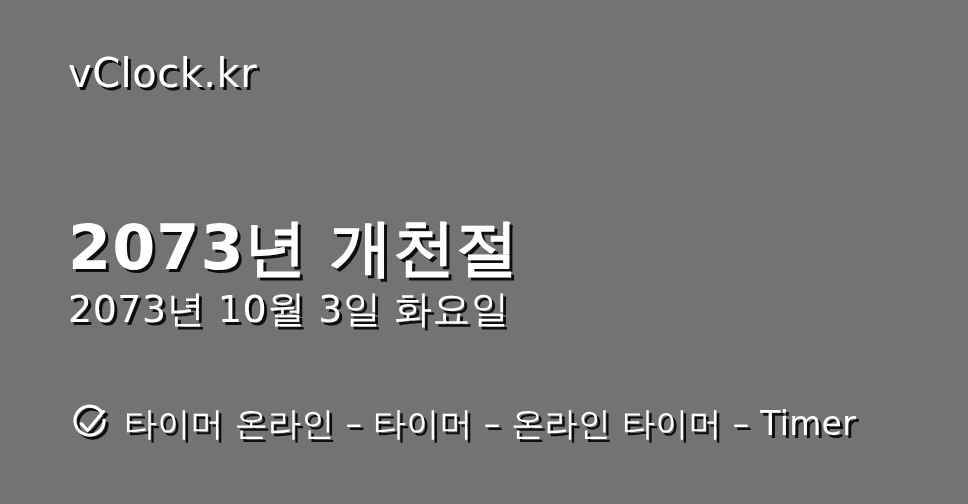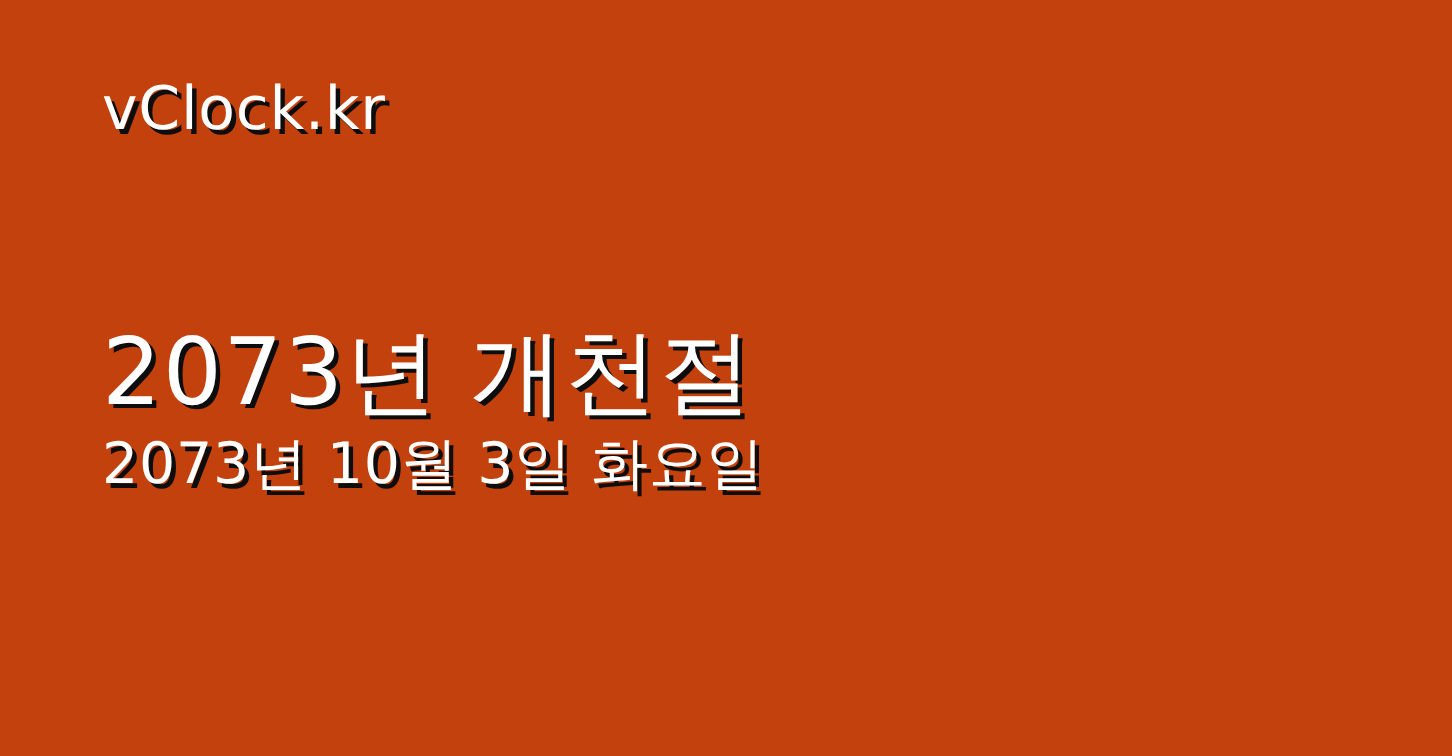--- a/index.html
+++ b/index.html
@@ -9,21 +9,21 @@
   body {
     width: 968px;
     height: 504px;
     overflow: hidden;
     font-family: "DejaVu Sans", "Liberation Sans", sans-serif;
   }
   #page {
     position: relative;
     width: 968px;
     height: 504px;
-    background: #c2410c;
+    background: #737373;
     box-sizing: border-box;
   }
   .shadowed {
     color: #ffffff;
     text-shadow: 3px 3px 0 #0d0d0d;
     white-space: nowrap;
   }
   #brand-logo {
     position: absolute;
     left: 68px;
@@ -33,21 +33,21 @@
     font-weight: 400;
     letter-spacing: 0.5px;
     font-family: "DejaVu Sans", "Liberation Sans", sans-serif;
   }
   #holiday-title {
     position: absolute;
     left: 68px;
     top: 170px;
     font-size: 62px;
     line-height: 72px;
-    font-weight: 400;
+    font-weight: 700;
     letter-spacing: 1px;
   }
   #holiday-date {
     position: absolute;
     left: 68px;
     top: 262px;
     font-size: 38px;
     line-height: 46px;
     font-weight: 400;
     letter-spacing: 0.5px;
@@ -80,14 +80,21 @@
 <body>
 
 <div id="page">
 
   <div id="brand-logo" class="shadowed">vClock.kr</div>
 
   <h1 id="holiday-title" class="shadowed">2073년 개천절</h1>
 
   <div id="holiday-date" class="shadowed">2073년 10월 3일 화요일</div>
 
+  <a id="timer-link-row" href="#">
+    <svg id="timer-check-icon" viewBox="0 0 42 42" aria-hidden="true">
+      <path d="M33.5 9.5 A14.5 14.5 0 1 0 36 17.2" fill="none" stroke="#ffffff" stroke-width="3.2" stroke-linecap="round"></path>
+      <path d="M13.2 20.6 L19.6 27.4 L35.4 8.4" fill="none" stroke="#ffffff" stroke-width="3.2" stroke-linecap="round" stroke-linejoin="round"></path>
+    </svg>
+    <span id="timer-link-label" class="shadowed">타이머 온라인 – 타이머 – 온라인 타이머 – Timer</span>
+  </a>
 
 </div>
 
 </body></html>

